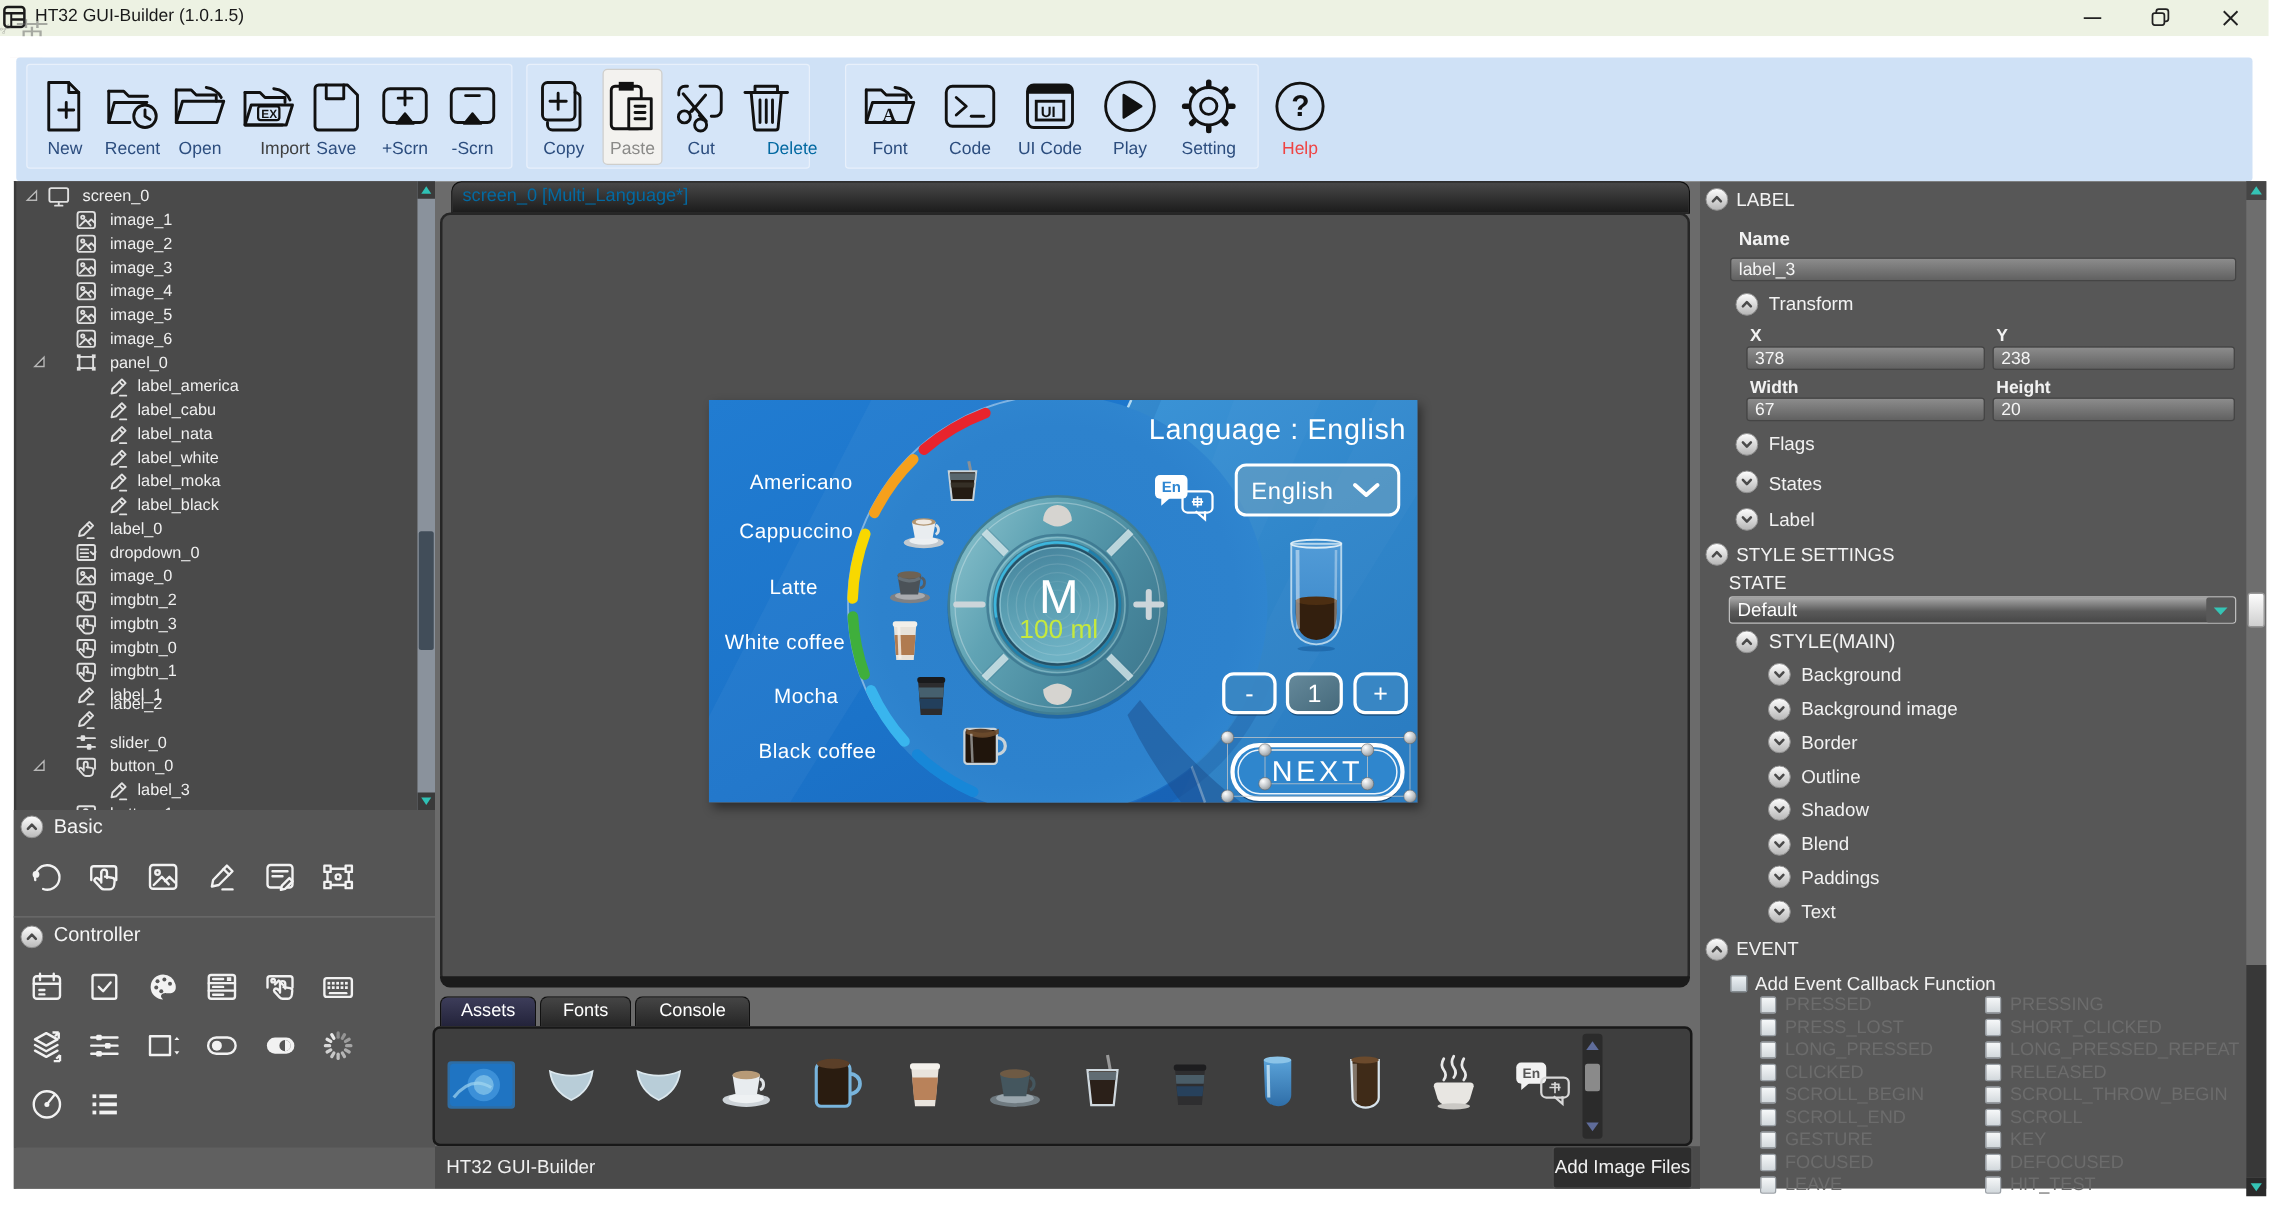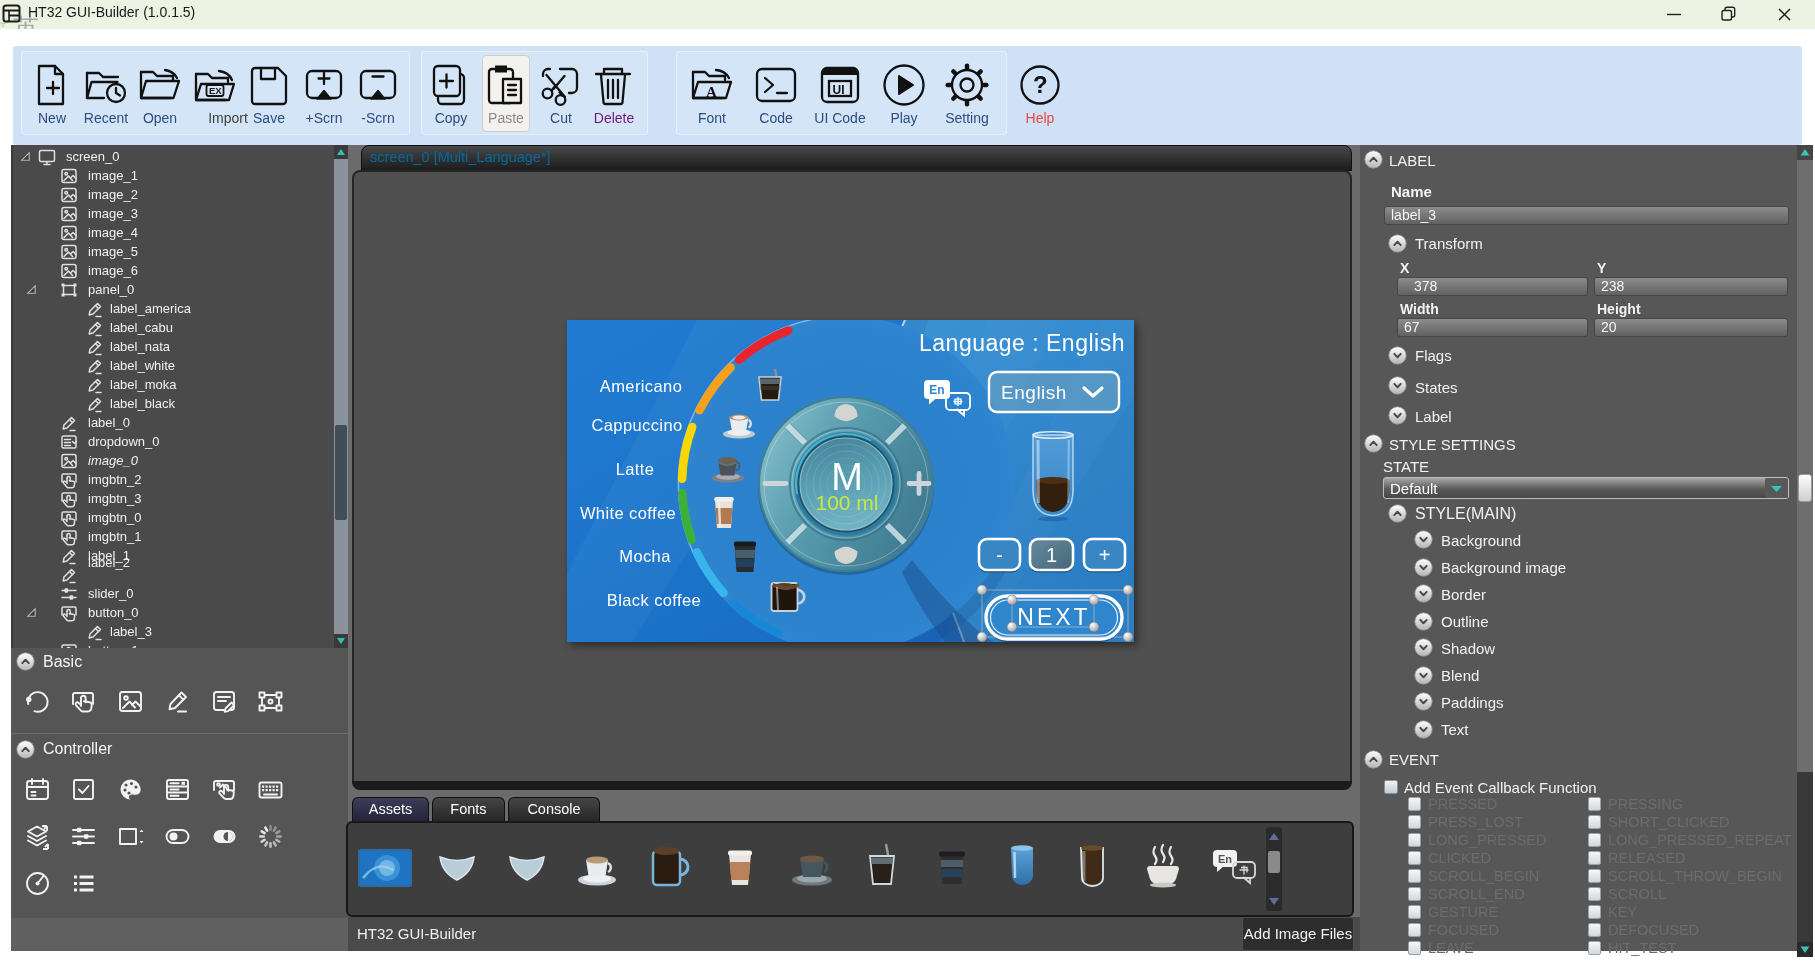--- a/index.html
+++ b/index.html
@@ -125,21 +125,21 @@
     </div>
 <div class="tb-label" style="left:521px;top:110px;width:80px;color:#2c4d7e;">Cut</div>
 <div class="abs" style="left:581px;top:62px;width:66px;height:46px;">
       <svg width="46" height="46" viewBox="0 0 46 46" style="display:block;margin:0 auto;">
         <path d="M10 13 l2.5 27 a2 2 0 0 0 2 2 h15 a2 2 0 0 0 2 -2 l2.5 -27" stroke="#111" stroke-width="2.3" fill="none" stroke-linecap="round" stroke-linejoin="round"></path>
         <path d="M5 12 h34" stroke="#111" stroke-width="2.3" fill="none" stroke-linecap="round" stroke-linejoin="round"></path>
         <path d="M13 12 v-5 h18 v5" stroke="#111" stroke-width="2.3" fill="none" stroke-linecap="round" stroke-linejoin="round"></path>
         <path d="M17 18 v18 M22 18 v18 M27 18 v18" stroke="#111" stroke-width="2.3" fill="none" stroke-linecap="round" stroke-linejoin="round"></path>
       </svg>
     </div>
-<div class="tb-label" style="left:574px;top:110px;width:80px;color:#701a75;">Delete</div>
+<div class="tb-label" style="left:574px;top:110px;width:80px;color:#0369a1;text-align:right;">Delete</div>
 <div class="abs" style="left:679px;top:62px;width:66px;height:46px;">
       <svg width="46" height="46" viewBox="0 0 46 46" style="display:block;margin:0 auto;">
         <path d="M4 10 h12 l4 4 h16 v4" stroke="#111" stroke-width="2.3" fill="none" stroke-linecap="round" stroke-linejoin="round"></path>
         <path d="M4 10 v26 h30" stroke="#111" stroke-width="2.3" fill="none" stroke-linecap="round" stroke-linejoin="round"></path>
         <path d="M4 36 l5 -16 h33 l-5 16 z" stroke="#111" stroke-width="2.3" fill="none" stroke-linecap="round" stroke-linejoin="round"></path>
         <path d="M27 8 a 16 14 0 0 1 13 8" stroke="#111" stroke-width="2.3" fill="none" stroke-linecap="round" stroke-linejoin="round"></path>
         <text x="17" y="35" font-size="15" font-weight="bold" fill="#111" font-family="Liberation Serif">A</text>
       </svg>
     </div>
 <div class="tb-label" style="left:672px;top:110px;width:80px;color:#2c4d7e;">Font</div>
@@ -299,21 +299,21 @@
       <rect x="2" y="3" width="14" height="12" rx="1.5" stroke="#e0e0e0" stroke-width="1.5" fill="none" stroke-linecap="round" stroke-linejoin="round"></rect>
       <path d="M4.5 6.5 h6 M4.5 9.5 h6 M4.5 12.5 h6" stroke="#e0e0e0" stroke-width="1.5" fill="none" stroke-linecap="round" stroke-linejoin="round"></path>
       <path d="M12.5 8.5 l2 2 l2 -2" stroke="#e0e0e0" stroke-width="1.5" fill="none" stroke-linecap="round" stroke-linejoin="round"></path>
     </svg>
 <div class="tree-row" style="left:88px;top:434px;">dropdown_0</div>
 <svg class="abs" style="left:60px;top:452px" width="18" height="18" viewBox="0 0 18 18">
       <rect x="2" y="2.5" width="14" height="13" rx="2" stroke="#e0e0e0" stroke-width="1.5" fill="none" stroke-linecap="round" stroke-linejoin="round"></rect>
       <circle cx="6.2" cy="6.8" r="1.3" stroke="#e0e0e0" stroke-width="1.5" fill="none" stroke-linecap="round" stroke-linejoin="round"></circle>
       <path d="M4 13.5 l4.5 -4.5 l4 4.5 M10.5 11 l2.5 -2.5 l3 3" stroke="#e0e0e0" stroke-width="1.5" fill="none" stroke-linecap="round" stroke-linejoin="round"></path>
     </svg>
-<div class="tree-row" style="left:88px;top:453px;font-style:italic;">image_0</div>
+<div class="tree-row" style="left:88px;top:453px;">image_0</div>
 <svg class="abs" style="left:60px;top:471px" width="18" height="18" viewBox="0 0 18 18">
       <path d="M2 11 V4.5 a1.5 1.5 0 0 1 1.5 -1.5 h11 a1.5 1.5 0 0 1 1.5 1.5 V11" stroke="#e0e0e0" stroke-width="1.5" fill="none" stroke-linecap="round" stroke-linejoin="round"></path>
       <path d="M7 7 v5.5 M7 12 l-1.8 -1.5 a1.2 1.2 0 0 0 -1.6 1.8 l3.2 3.6 a2.5 2.5 0 0 0 2 .9 h2.8 a2.8 2.8 0 0 0 2.8 -2.6 l.2 -2.2 a1.6 1.6 0 0 0 -1.4 -1.7 l-4 -.6" stroke="#e0e0e0" stroke-width="1.5" fill="none" stroke-linecap="round" stroke-linejoin="round"></path>
       <path d="M7 7 a1.6 1.6 0 0 1 3.2 0 v3" stroke="#e0e0e0" stroke-width="1.5" fill="none" stroke-linecap="round" stroke-linejoin="round"></path>
     </svg>
 <div class="tree-row" style="left:88px;top:472px;">imgbtn_2</div>
 <svg class="abs" style="left:60px;top:490px" width="18" height="18" viewBox="0 0 18 18">
       <path d="M2 11 V4.5 a1.5 1.5 0 0 1 1.5 -1.5 h11 a1.5 1.5 0 0 1 1.5 1.5 V11" stroke="#e0e0e0" stroke-width="1.5" fill="none" stroke-linecap="round" stroke-linejoin="round"></path>
       <path d="M7 7 v5.5 M7 12 l-1.8 -1.5 a1.2 1.2 0 0 0 -1.6 1.8 l3.2 3.6 a2.5 2.5 0 0 0 2 .9 h2.8 a2.8 2.8 0 0 0 2.8 -2.6 l.2 -2.2 a1.6 1.6 0 0 0 -1.4 -1.7 l-4 -.6" stroke="#e0e0e0" stroke-width="1.5" fill="none" stroke-linecap="round" stroke-linejoin="round"></path>
       <path d="M7 7 a1.6 1.6 0 0 1 3.2 0 v3" stroke="#e0e0e0" stroke-width="1.5" fill="none" stroke-linecap="round" stroke-linejoin="round"></path>
@@ -847,21 +847,21 @@
       </defs>
 <circle cx="9.5" cy="9.5" r="8.7" fill="url(#rcb2)" stroke="#909090" stroke-width="0.8"></circle>
 <g transform="translate(9.5 9.5)">
         <path d="M -3.2 1.6 L 0 -1.8 L 3.2 1.6" fill="none" stroke="#4a4a4a" stroke-width="2" stroke-linecap="round" stroke-linejoin="round"></path>
       </g>
     </svg>
 <div class="rp-txt" style="left:1415px;top:235px;font-size:15px;">Transform</div>
 <div class="rp-txt" style="left:1400px;top:260px;font-size:14px;font-weight:bold;">X</div>
 <div class="rp-txt" style="left:1597px;top:260px;font-size:14px;font-weight:bold;">Y</div>
 <div class="abs" style="left:1397px;top:277px;width:191px;height:19px;border-radius:3px;background:linear-gradient(#8c8c8c,#616161);border:1px solid #454545;"></div>
-    <div class="abs" style="left:1404px;top:278px;font-size:14px;color:#f5f5f5;margin-left:10px;">378</div>
+    <div class="abs" style="left:1404px;top:278px;font-size:14px;color:#f5f5f5;">378</div>
 <div class="abs" style="left:1594px;top:277px;width:194px;height:19px;border-radius:3px;background:linear-gradient(#8c8c8c,#616161);border:1px solid #454545;"></div>
     <div class="abs" style="left:1601px;top:278px;font-size:14px;color:#f5f5f5;">238</div>
 <div class="rp-txt" style="left:1400px;top:301px;font-size:14px;font-weight:bold;">Width</div>
 <div class="rp-txt" style="left:1597px;top:301px;font-size:14px;font-weight:bold;">Height</div>
 <div class="abs" style="left:1397px;top:318px;width:191px;height:19px;border-radius:3px;background:linear-gradient(#8c8c8c,#616161);border:1px solid #454545;"></div>
     <div class="abs" style="left:1404px;top:319px;font-size:14px;color:#f5f5f5;">67</div>
 <div class="abs" style="left:1594px;top:318px;width:194px;height:19px;border-radius:3px;background:linear-gradient(#8c8c8c,#616161);border:1px solid #454545;"></div>
     <div class="abs" style="left:1601px;top:319px;font-size:14px;color:#f5f5f5;">20</div>
 <svg class="abs" style="left:1388px;top:346px" width="19" height="19" viewBox="0 0 19 19">
 <defs>

